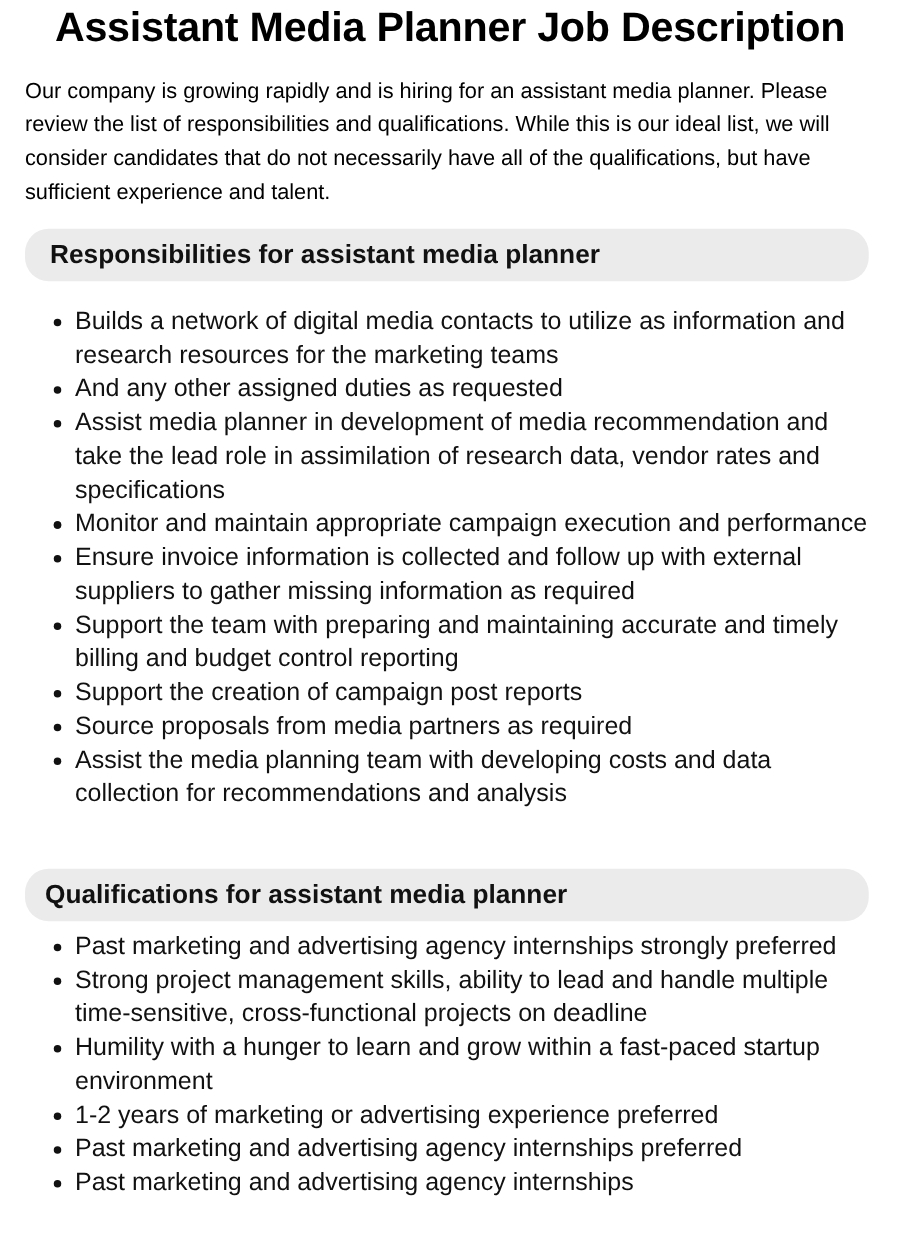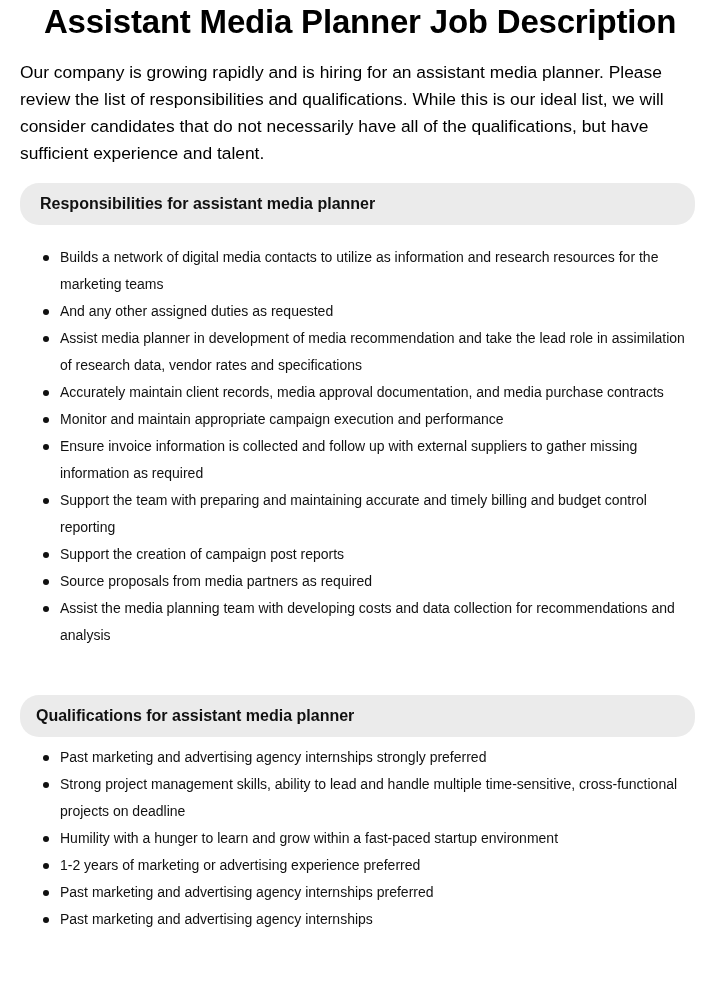--- a/index.html
+++ b/index.html
@@ -42,35 +42,35 @@
     }
     .section-header {
       position: absolute;
       left: 20px;
       width: 675px;
       height: 42px;
       background: #ebebeb;
       box-sizing: border-box;
       padding-left: 20px;
       line-height: 42px;
-      font-size: 16px;
+      font-size: 21px;
       font-weight: bold;
       color: #111111;
       border-radius: 19px;
     }
     .section-header.resp { top: 183px; }
     .section-header.qual { top: 695px; padding-left: 16px; }
     .list {
       position: absolute;
       left: 20px;
       width: 676px;
       margin: 0;
       padding: 0;
       list-style: none;
-      font-size: 14px;
+      font-size: 20px;
       line-height: 27px;
       color: #111111;
     }
     .list.resp { top: 244px; }
     .list.qual { top: 744px; }
     .list li {
       position: relative;
       padding-left: 40px;
     }
     .list li .bullet {
@@ -93,21 +93,21 @@
   <p class="intro">Our company is growing rapidly and is hiring for an assistant media planner. Please review the list of responsibilities and qualifications. While this is our ideal list, we will consider candidates that do not necessarily have all of the qualifications, but have sufficient experience and talent.</p>
 
   <div class="section-header resp">
     <span>Responsibilities for assistant media planner</span>
   </div>
 
   <ul class="list resp">
     <li><span class="bullet"></span><span>Builds a network of digital media contacts to utilize as information and research resources for the marketing teams</span></li>
     <li><span class="bullet"></span><span>And any other assigned duties as requested</span></li>
     <li><span class="bullet"></span><span>Assist media planner in development of media recommendation and take the lead role in assimilation of research data, vendor rates and specifications</span></li>
-    <li><span class="bullet"></span><span>Accurately maintain client records, media approval documentation, and media purchase contracts</span></li>
+    <li><span class="bullet"></span></li>
     <li><span class="bullet"></span><span>Monitor and maintain appropriate campaign execution and performance</span></li>
     <li><span class="bullet"></span><span>Ensure invoice information is collected and follow up with external suppliers to gather missing information as required</span></li>
     <li><span class="bullet"></span><span>Support the team with preparing and maintaining accurate and timely billing and budget control reporting</span></li>
     <li><span class="bullet"></span><span>Support the creation of campaign post reports</span></li>
     <li><span class="bullet"></span><span>Source proposals from media partners as required</span></li>
     <li><span class="bullet"></span><span>Assist the media planning team with developing costs and data collection for recommendations and analysis</span></li>
   </ul>
 
   <div class="section-header qual">
     <span>Qualifications for assistant media planner</span>

